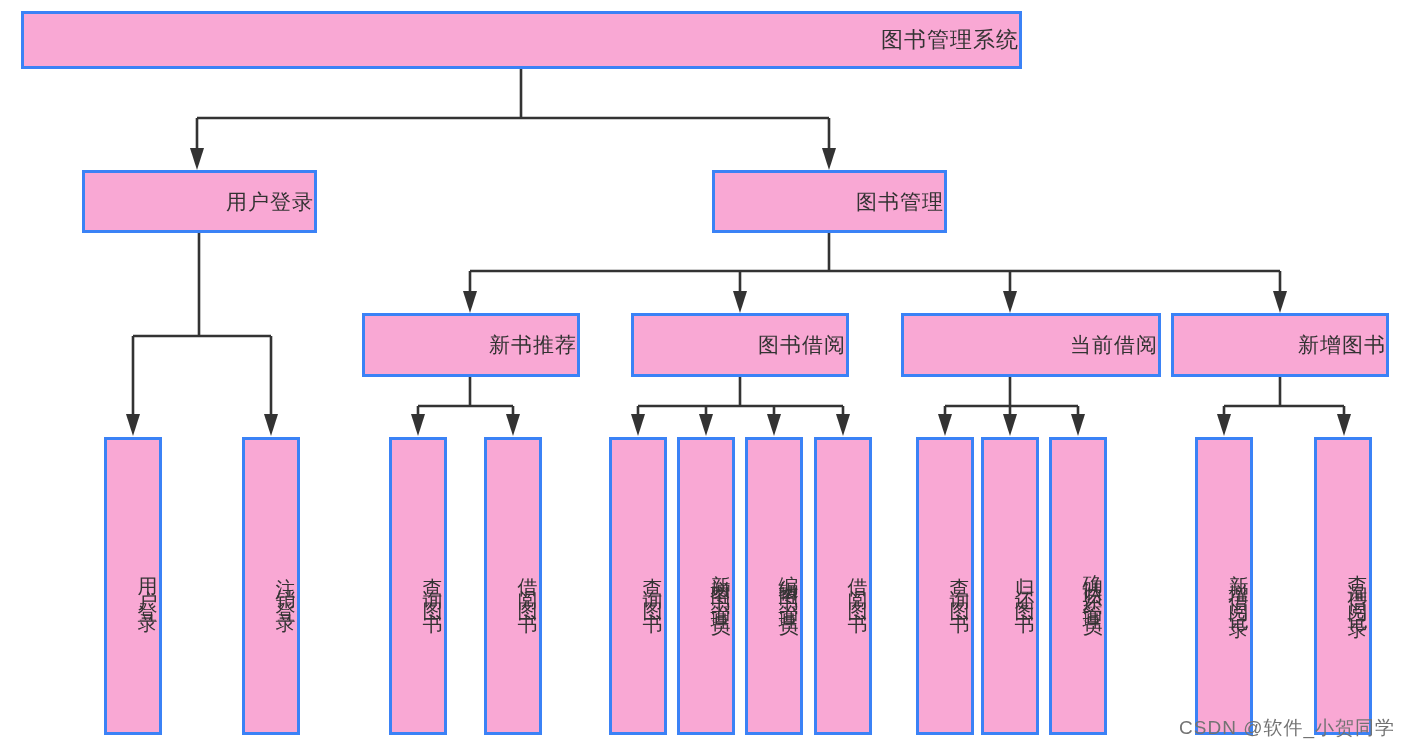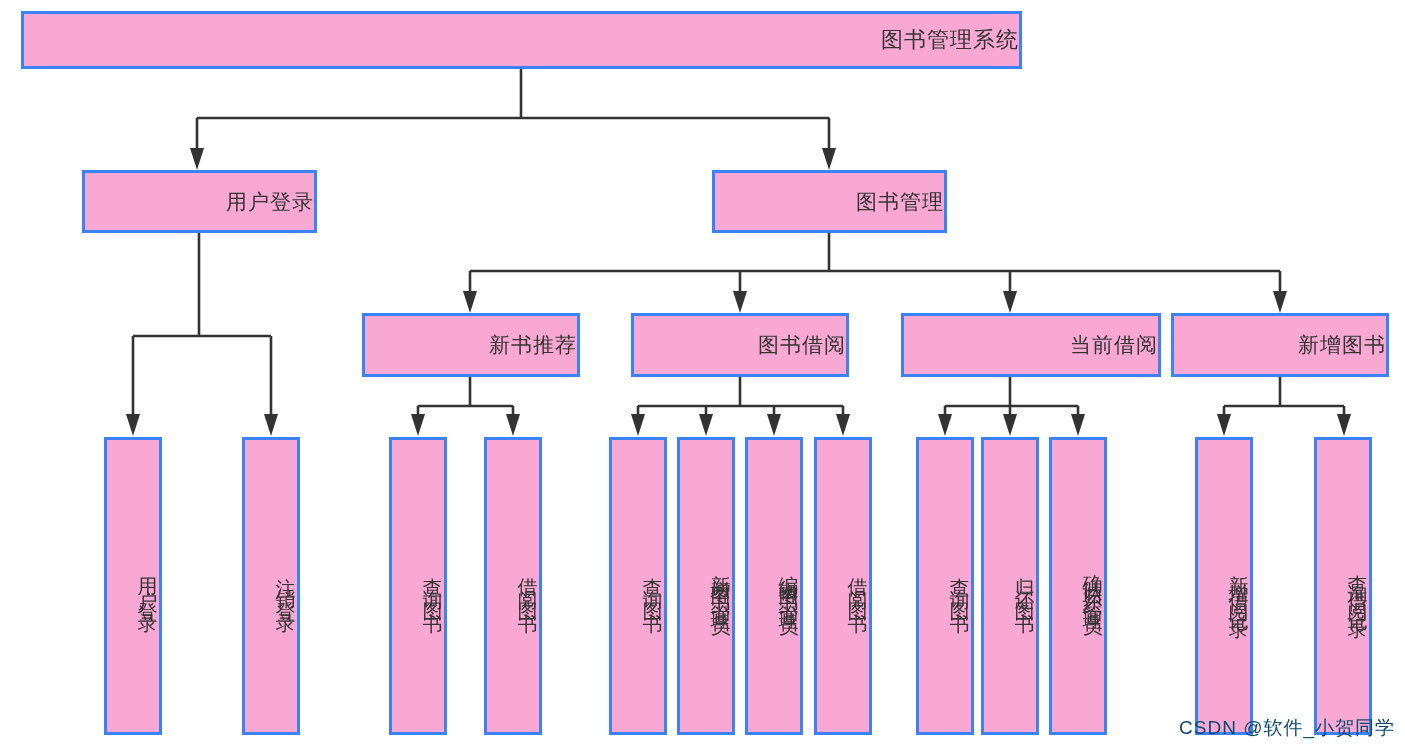--- a/index.html
+++ b/index.html
@@ -40,21 +40,21 @@
     letter-spacing: 12px;
   }
   .leaf.mid .lbl  { letter-spacing: 9px; }
   .leaf.long .lbl { letter-spacing: 6px; }
   .watermark {
     position: absolute;
     right: 10px;
     bottom: 6px;
     font-size: 19px;
     letter-spacing: 1px;
-    color: #0c4a6e;
+    color: #737373;
     white-space: nowrap;
   }
 </style>
 </head>
 <body>
 
 <div class="canvas">
 
   <svg class="wires" viewBox="0 0 1405 747" xmlns="http://www.w3.org/2000/svg">
     <g stroke="#333333" stroke-width="2.6" fill="none">

